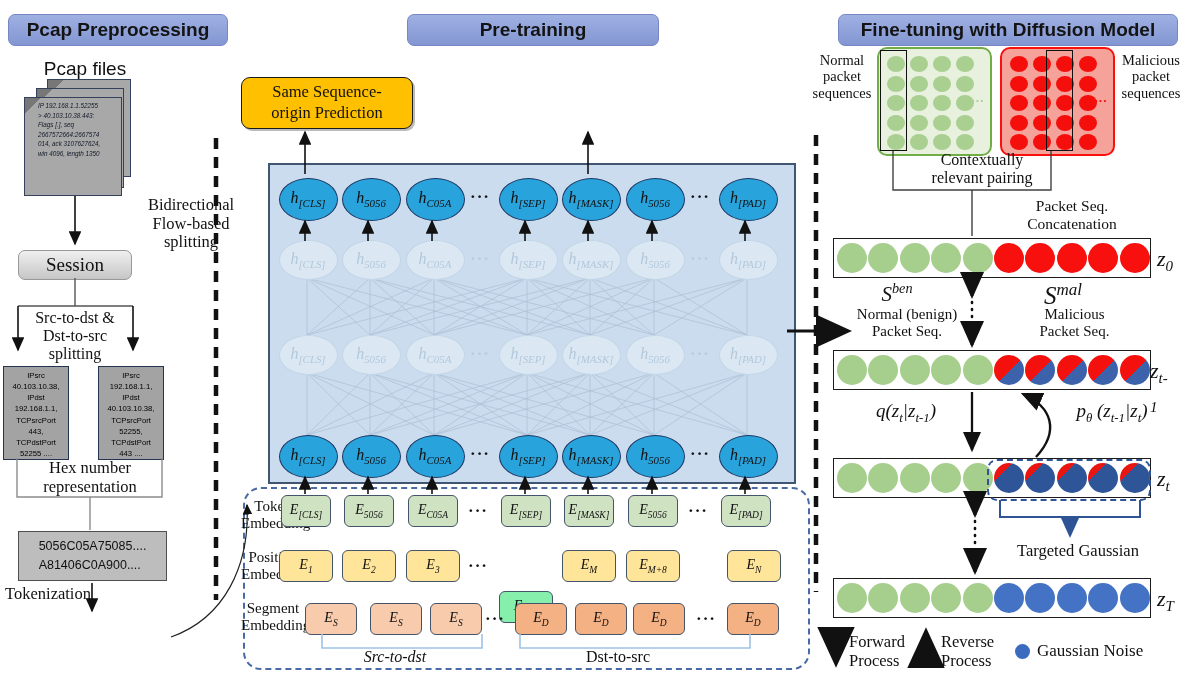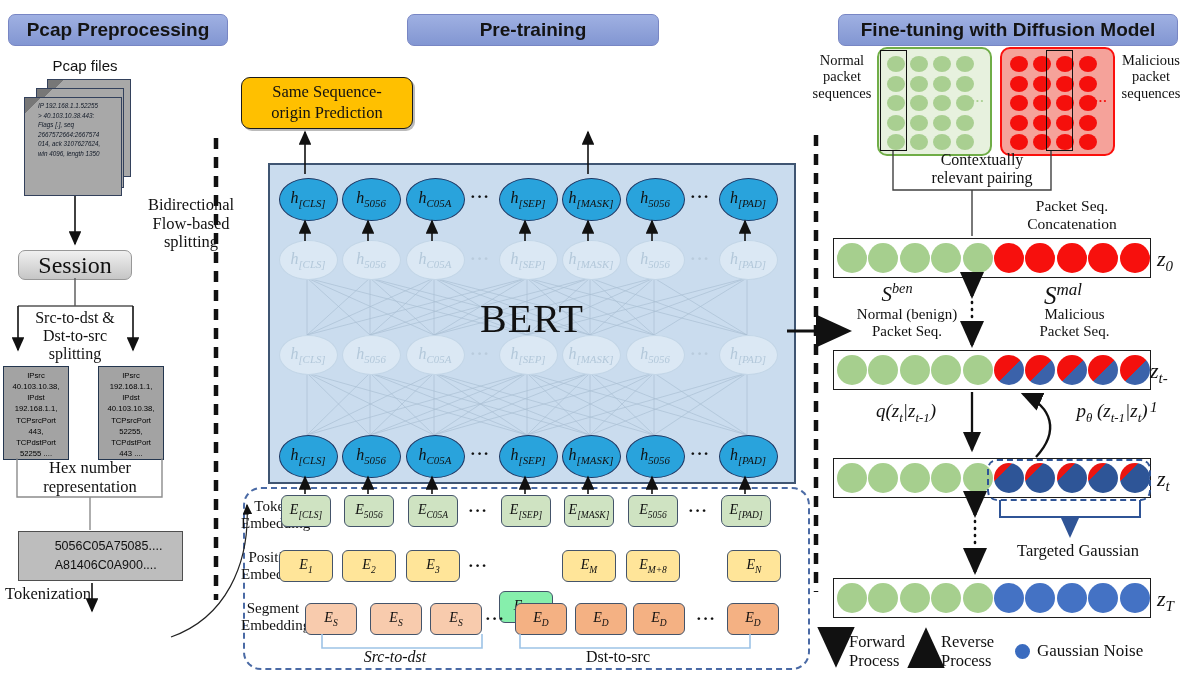--- a/index.html
+++ b/index.html
@@ -11,26 +11,26 @@
   .hdr{background:linear-gradient(#9fb0e2,#8296d2);border:1.5px solid #7886c4;border-radius:7px;
        font-family:"Liberation Sans",sans-serif;font-weight:600;font-size:19px;color:#141414;
        display:flex;align-items:center;justify-content:center;}
   .task{background:#ffc000;border:1.6px solid #1a1a1a;border-radius:9px;font-size:16.5px;
         display:flex;align-items:center;justify-content:center;text-align:center;line-height:1.25;
         box-shadow:2px 2px 0 rgba(60,60,60,.35);}
   .page{background:linear-gradient(135deg,#777 11px,#a8a8a8 11px);border:1.3px solid #33415c;}
   .pagetext{font-family:"Liberation Sans",sans-serif;font-style:italic;font-size:6.3px;
             line-height:1.52;color:#101826;padding:3px 2px 0 13px;text-align:left;}
   .session{background:linear-gradient(#f0f0f0,#c6c6c6);border:1px solid #989898;border-radius:7px;
-           font-size:24px;display:flex;align-items:center;justify-content:center;}
+           font-size:19px;display:flex;align-items:center;justify-content:center;}
   .flowbox{background:#a3a3a3;border:1.8px solid #24364f;font-family:"Liberation Sans",sans-serif;
            font-size:7.7px;line-height:1.45;text-align:center;padding-top:3px;color:#000;}
   .hexbox{background:#bdbdbd;border:1.6px solid #4f4f4f;font-family:"Liberation Sans",sans-serif;
           font-size:12.5px;line-height:1.55;display:flex;flex-direction:column;
-          align-items:center;justify-content:center;padding-left:16px;}
+          align-items:center;justify-content:center;}
   .bertbox{background:#cadcee;border:2px solid #3f5572;}
   .bert-title{font-size:40px;letter-spacing:1px;text-align:center;}
   .node{border-radius:50%;background:#29a3dc;border:1.6px solid #1f3864;
         display:flex;align-items:center;justify-content:center;}
   .node.faded{background:#dbe8f4;border-color:#c3d6e7;color:#b3c8da;}
   .math{font-style:italic;font-family:"Liberation Serif",serif;}
   .math sub,.math sup{font-size:68%;font-style:italic;}
   .nodetext{font-size:16px;}
   .dots3{font-weight:bold;font-size:17px;letter-spacing:1px;color:#111;}
   .dots3.faded{color:#b9cbdc;}
@@ -55,21 +55,21 @@
 </style>
 </head>
 <body>
 
 <div id="canvas">
 
   <div class="abs hdr" style="left:407px;top:14px;width:250px;height:30px;">Pre-training</div>
   <div class="abs hdr" style="left:8px;top:14px;width:218px;height:30px;">Pcap Preprocessing</div>
   <div class="abs hdr" style="left:838px;top:14px;width:338px;height:30px;">Fine-tuning with Diffusion Model</div>
 
-  <div class="abs lbl sans" style="left:30px;top:58px;width:110px;font-size:15px;">Pcap files</div>
+  <div class="abs lbl sans" style="left:30px;top:58px;width:110px;font-size:19px;">Pcap files</div>
 
   <div class="abs page" style="left:47px;top:79px;width:82px;height:96px;"></div>
   <div class="abs page" style="left:36px;top:88px;width:86px;height:98px;"></div>
   <div class="abs page" style="left:24px;top:97px;width:96px;height:97px;">
     <div class="pagetext">IP 192.168.1.1.52255<br>&gt; 40.103.10.38.443:<br>Flags [.], seq<br>2667572664:2667574<br>014, ack 3107627624,<br>win 4096, length 1350</div>
   </div>
 
   <div class="abs lbl" style="left:126px;top:196px;width:130px;font-size:16.5px;">Bidirectional<br>Flow-based<br>splitting</div>
 
   <div class="abs session" style="left:18px;top:250px;width:112px;height:28px;">Session</div>
@@ -158,21 +158,20 @@
         <line x1="384" y1="208" x2="164" y2="270" stroke="#aabfd3" stroke-width="0.8" opacity="0.85"></line>
         <line x1="384" y1="208" x2="257" y2="270" stroke="#aabfd3" stroke-width="0.8" opacity="0.85"></line>
         <line x1="384" y1="208" x2="320" y2="270" stroke="#aabfd3" stroke-width="0.8" opacity="0.85"></line>
         <line x1="384" y1="208" x2="384" y2="270" stroke="#aabfd3" stroke-width="0.8" opacity="0.85"></line>
         <line x1="384" y1="208" x2="477" y2="270" stroke="#aabfd3" stroke-width="0.8" opacity="0.85"></line>
         <line x1="477" y1="208" x2="257" y2="270" stroke="#aabfd3" stroke-width="0.8" opacity="0.85"></line>
         <line x1="477" y1="208" x2="320" y2="270" stroke="#aabfd3" stroke-width="0.8" opacity="0.85"></line>
         <line x1="477" y1="208" x2="384" y2="270" stroke="#aabfd3" stroke-width="0.8" opacity="0.85"></line>
         <line x1="477" y1="208" x2="477" y2="270" stroke="#aabfd3" stroke-width="0.8" opacity="0.85"></line>
       </svg>
-    <div class="abs bert-title" style="left:162px;top:130px;width:200px;">BERT</div>
     <div id="bert-nodes" class="abs" style="left:0;top:0;width:524px;height:317px;">
         <div class="abs node" style="left: 8.5px; top: 13px; width: 57px; height: 41px;">
           <span class="math nodetext">h<sub>[CLS]</sub></span>
         </div>
         <div class="abs node" style="left: 71.5px; top: 13px; width: 57px; height: 41px;">
           <span class="math nodetext">h<sub>5056</sub></span>
         </div>
         <div class="abs node" style="left: 135.5px; top: 13px; width: 57px; height: 41px;">
           <span class="math nodetext">h<sub>C05A</sub></span>
         </div>

